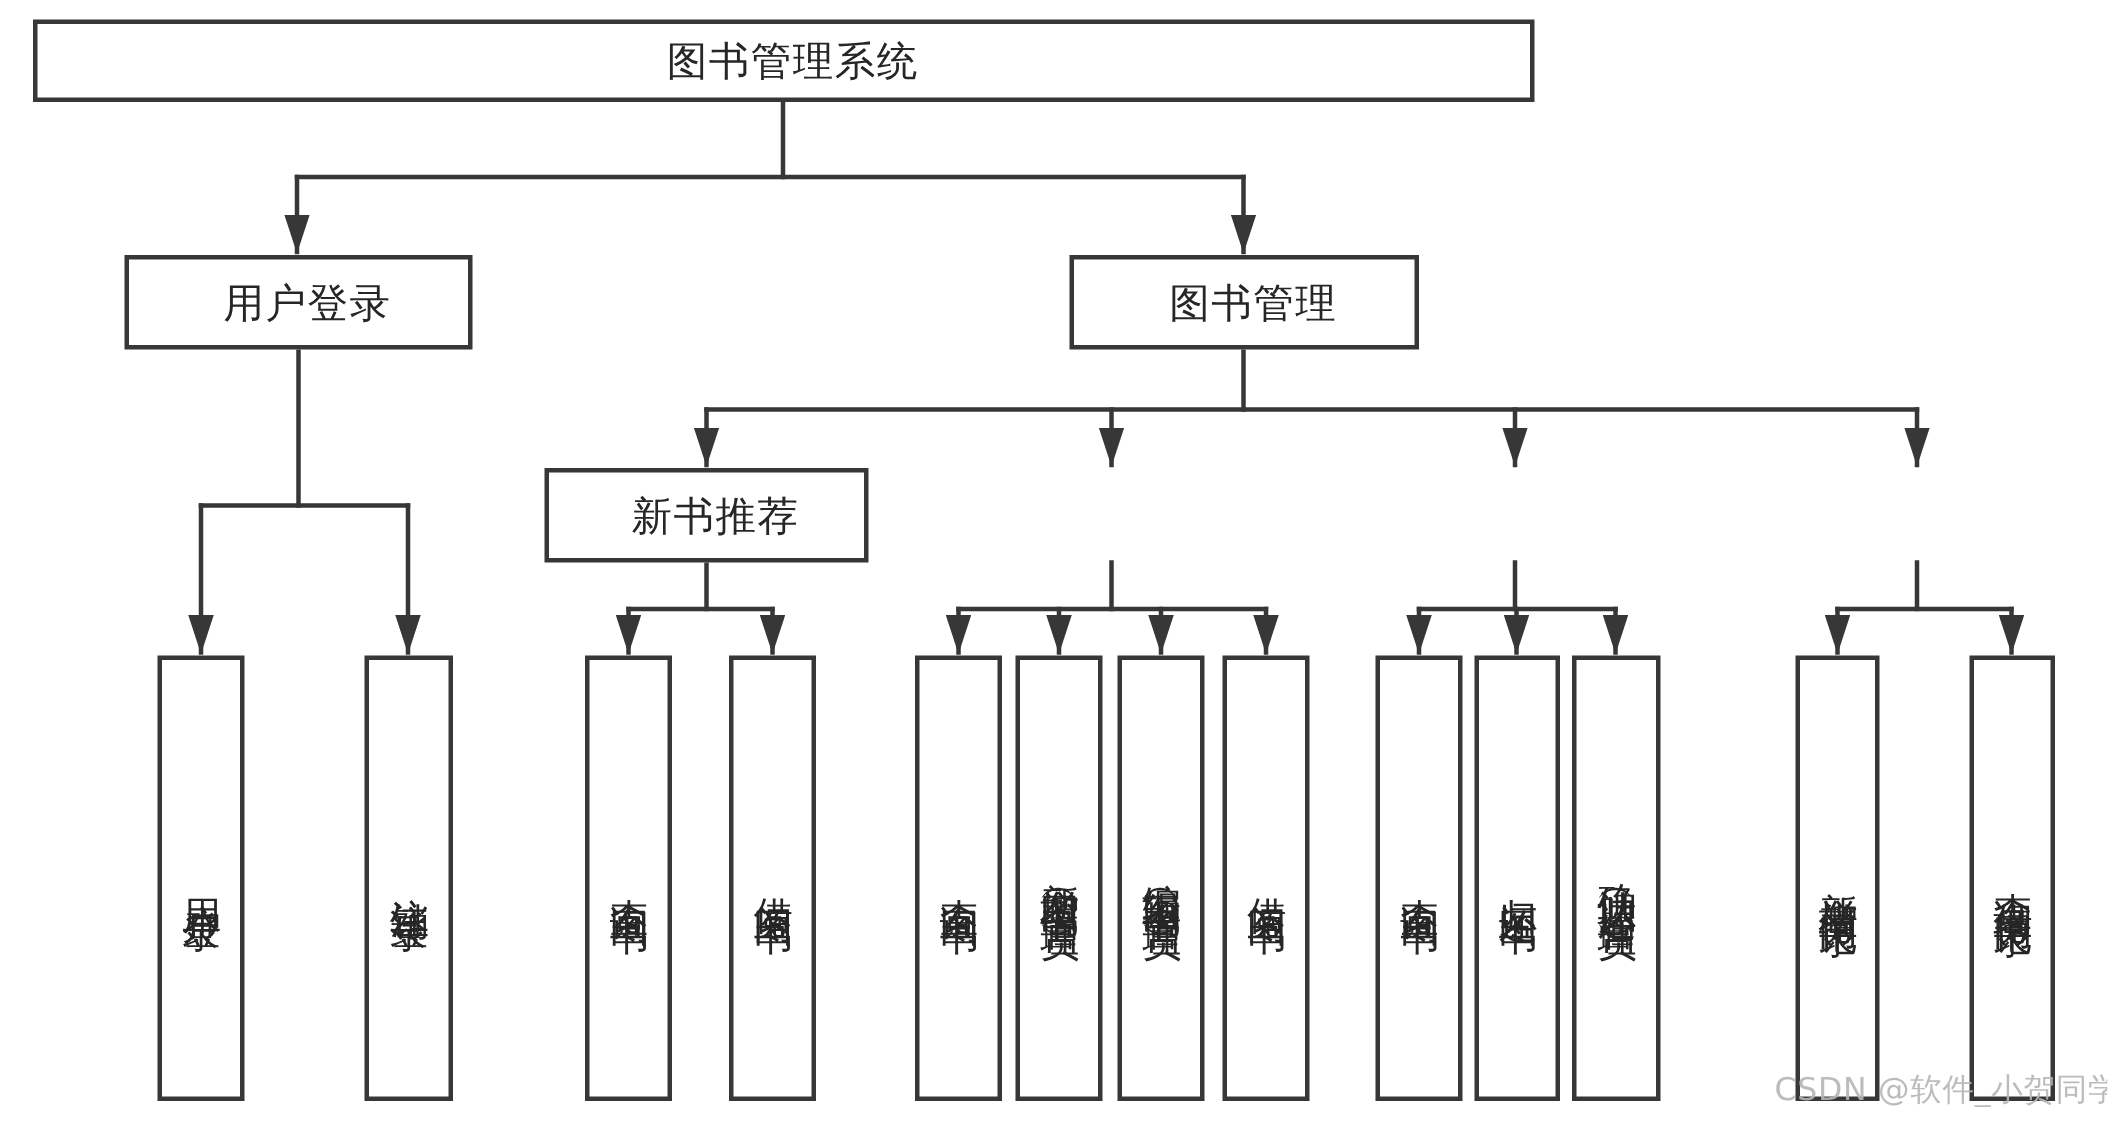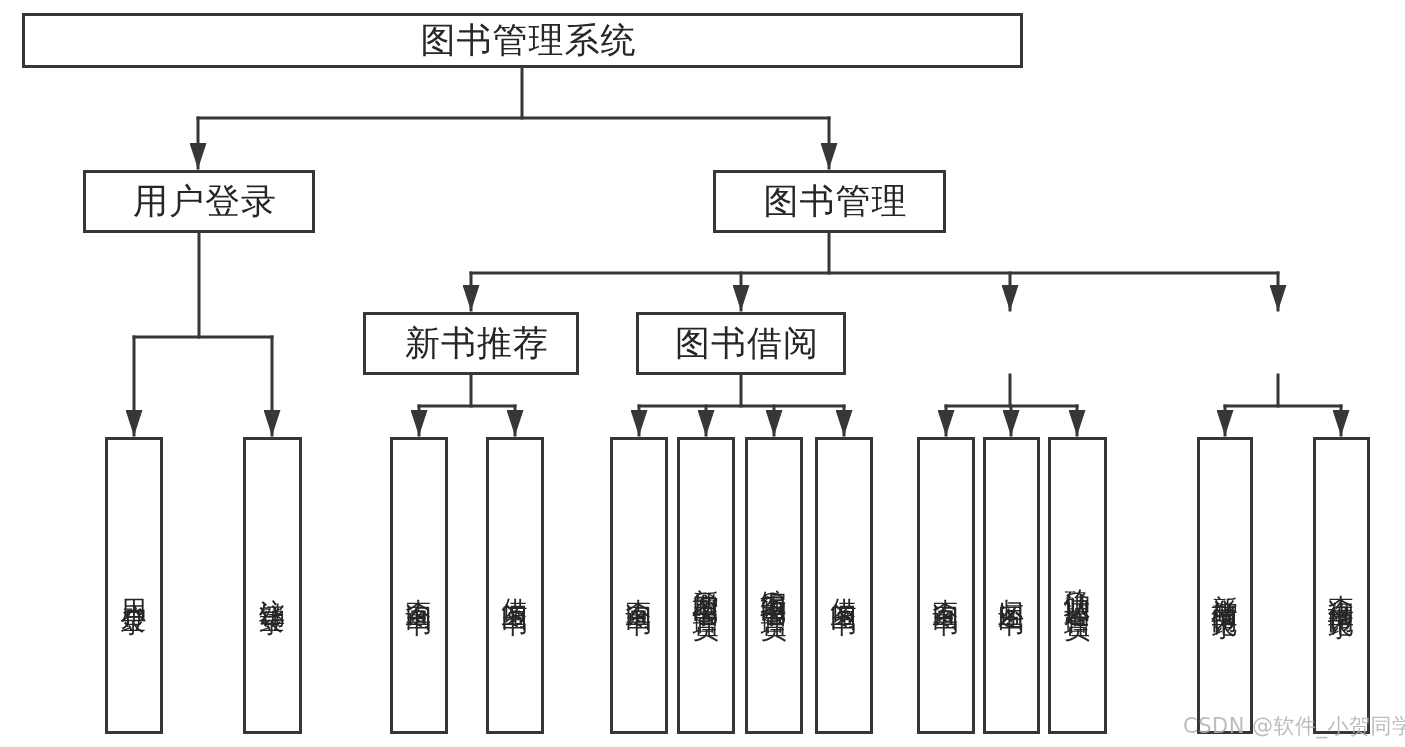--- a/index.html
+++ b/index.html
@@ -6,21 +6,21 @@
   .canvas{
     position:relative;width:1405px;height:747px;background:#ffffff;
     font-family:"DejaVu Sans","Liberation Sans",sans-serif;overflow:hidden;
   }
   svg.connectors{position:absolute;left:0;top:0;z-index:1;}
   .node{
     position:absolute;background:#ffffff;border:3px solid #373737;
     box-sizing:border-box;display:flex;align-items:center;justify-content:center;
     color:#262626;z-index:2;
   }
-  .hbox{font-size:35px;letter-spacing:1px;padding-left:12px;}
+  .hbox{font-size:27px;letter-spacing:1px;padding-left:12px;}
   .vbox{top:437px;height:297px;font-size:26px;}
   .vlabel{
     writing-mode:vertical-rl;text-orientation:mixed;
     letter-spacing:4px;line-height:1;white-space:nowrap;
   }
   .watermark{
     position:absolute;left:1183px;top:712px;z-index:5;
     font-size:21px;color:#b5b5b5;opacity:.9;letter-spacing:.5px;white-space:nowrap;
   }
 </style>
@@ -86,23 +86,20 @@
   <div class="node hbox" style="left:83px;top:170px;width:232px;height:63px">
     <span>用户登录</span>
   </div>
   <div class="node hbox" style="left:363px;top:312px;width:216px;height:63px">
     <span>新书推荐</span>
   </div>
 
   <div class="node hbox" style="left:713px;top:170px;width:233px;height:63px">
     <span>图书管理</span>
   </div>
-  <div class="node hbox" style="left:636px;top:312px;width:210px;height:63px">
-    <span>图书借阅</span>
-  </div>
 
   <div class="node vbox" style="left:105px;width:58px">
     <span class="vlabel">用户登录</span>
   </div>
   <div class="node vbox" style="left:243px;width:59px">
     <span class="vlabel">注销登录</span>
   </div>
 
   <div class="node vbox" style="left:390px;width:58px">
     <span class="vlabel">查询图书</span>

